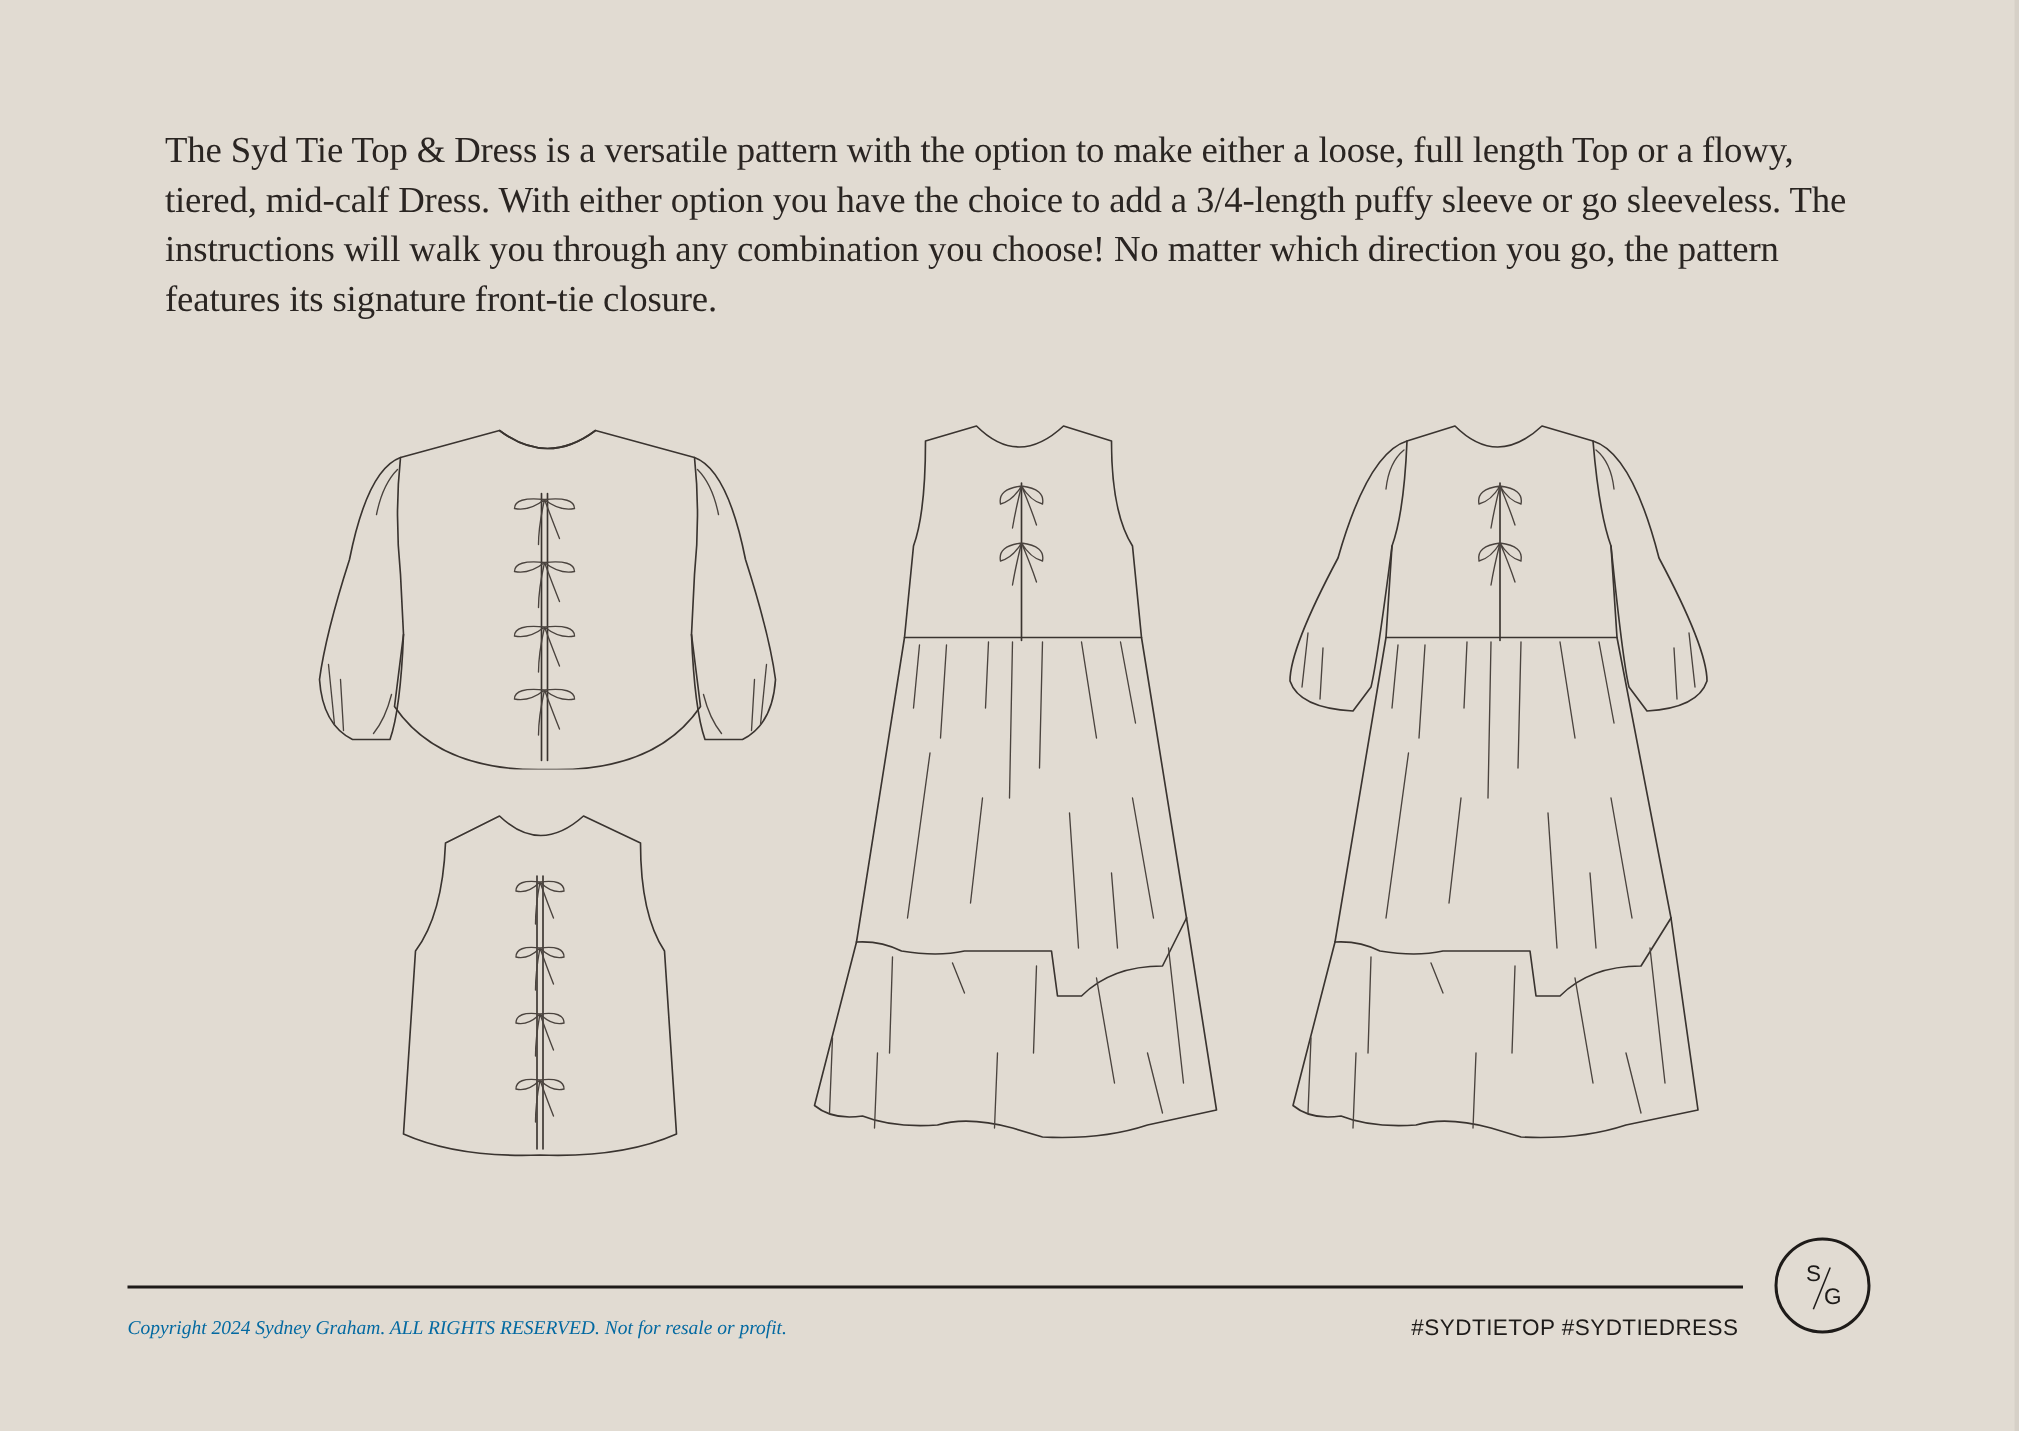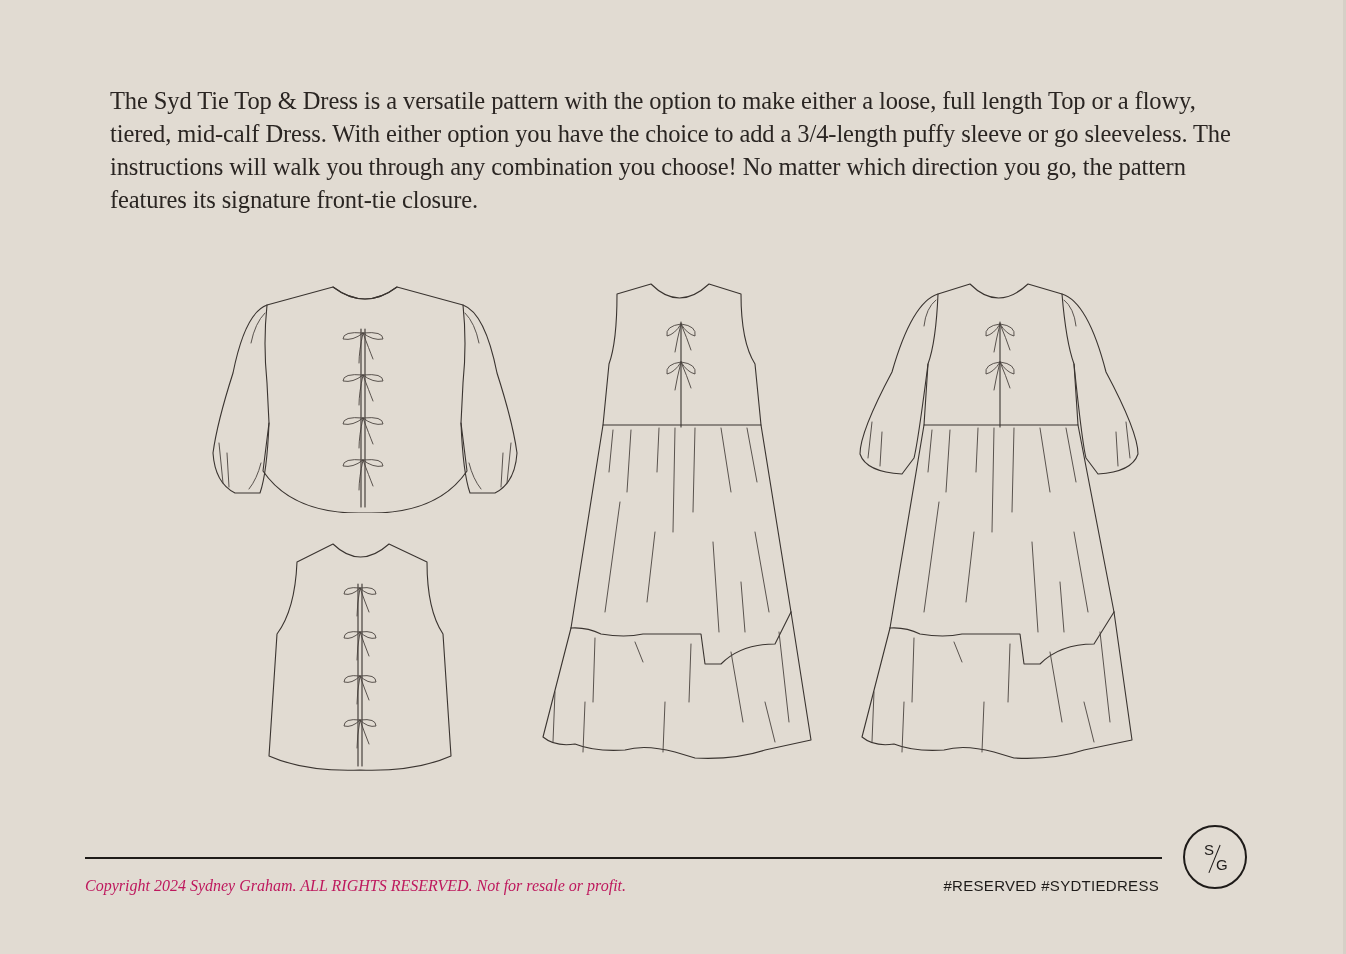--- a/index.html
+++ b/index.html
@@ -12,21 +12,21 @@
     font-size:24.5px; line-height:33px; color:#2a2522;
     letter-spacing:-0.1px;
   }
   .intro b { font-weight:normal; }
   .illus { position:absolute; }
   .illus svg { display:block; }
   .rule { position:absolute; left:85px; top:857px; width:1077px; height:2px; background:#1e1b19; }
   .copyright {
     position:absolute; left:85px; top:877px;
     font-family:"Liberation Serif", "DejaVu Serif", serif;
-    font-style:italic; font-size:16px; color:#be185d;
+    font-style:italic; font-size:13px; color:#0369a1;
   }
   .tags {
     position:absolute; right:184px; top:877px;
     font-family:"Liberation Sans", "DejaVu Sans", sans-serif;
     font-size:15px; letter-spacing:0.3px; color:#1e1b19;
   }
   .logo {
     position:absolute; left:1183px; top:825px; width:64px; height:64px;
     border:2px solid #1e1b19; border-radius:50%; box-sizing:border-box;
   }
@@ -149,20 +149,20 @@
           </g>
         <g transform="translate(148,80)">
             <path class="thin" d="M0 0 Q-16 2 -14 12 Q-6 10 0 0 Q16 2 14 12 Q6 10 0 0 M0 0 Q-4 16 -6 28 M0 0 Q6 14 10 26"></path>
           </g>
       </g>
     </svg>
   </div>
 
   <div class="rule"></div>
   <div class="copyright">Copyright 2024 Sydney Graham. ALL RIGHTS RESERVED. Not for resale or profit.</div>
-  <div class="tags">#RESERVED #SYDTIEDRESS</div>
+  <div class="tags">#SYDTIETOP #SYDTIEDRESS</div>
   <div class="logo">
     <span class="s">S</span>
     <span class="slash"></span>
     <span class="g">G</span>
   </div>
 </div>
 <div class="edge"></div>
 
 </body></html>

